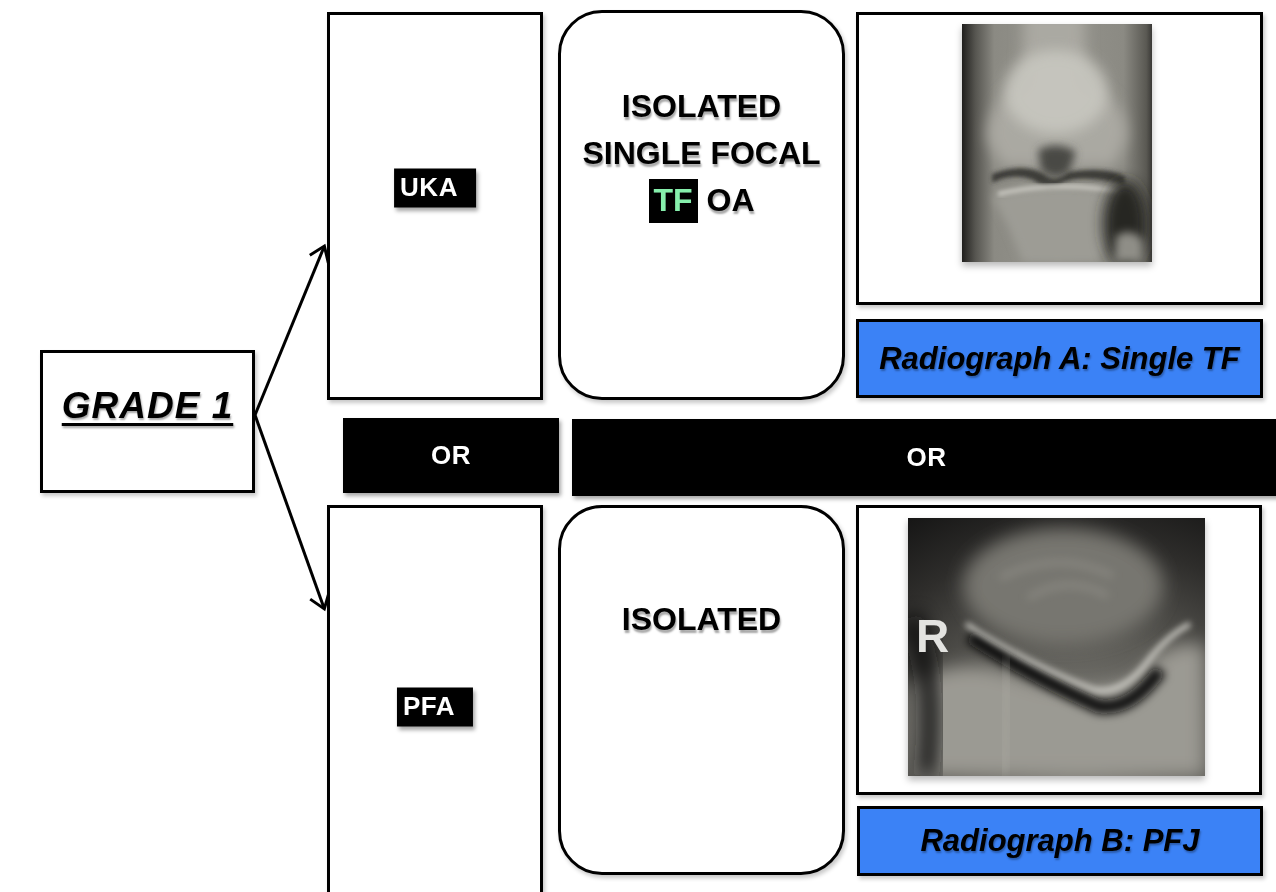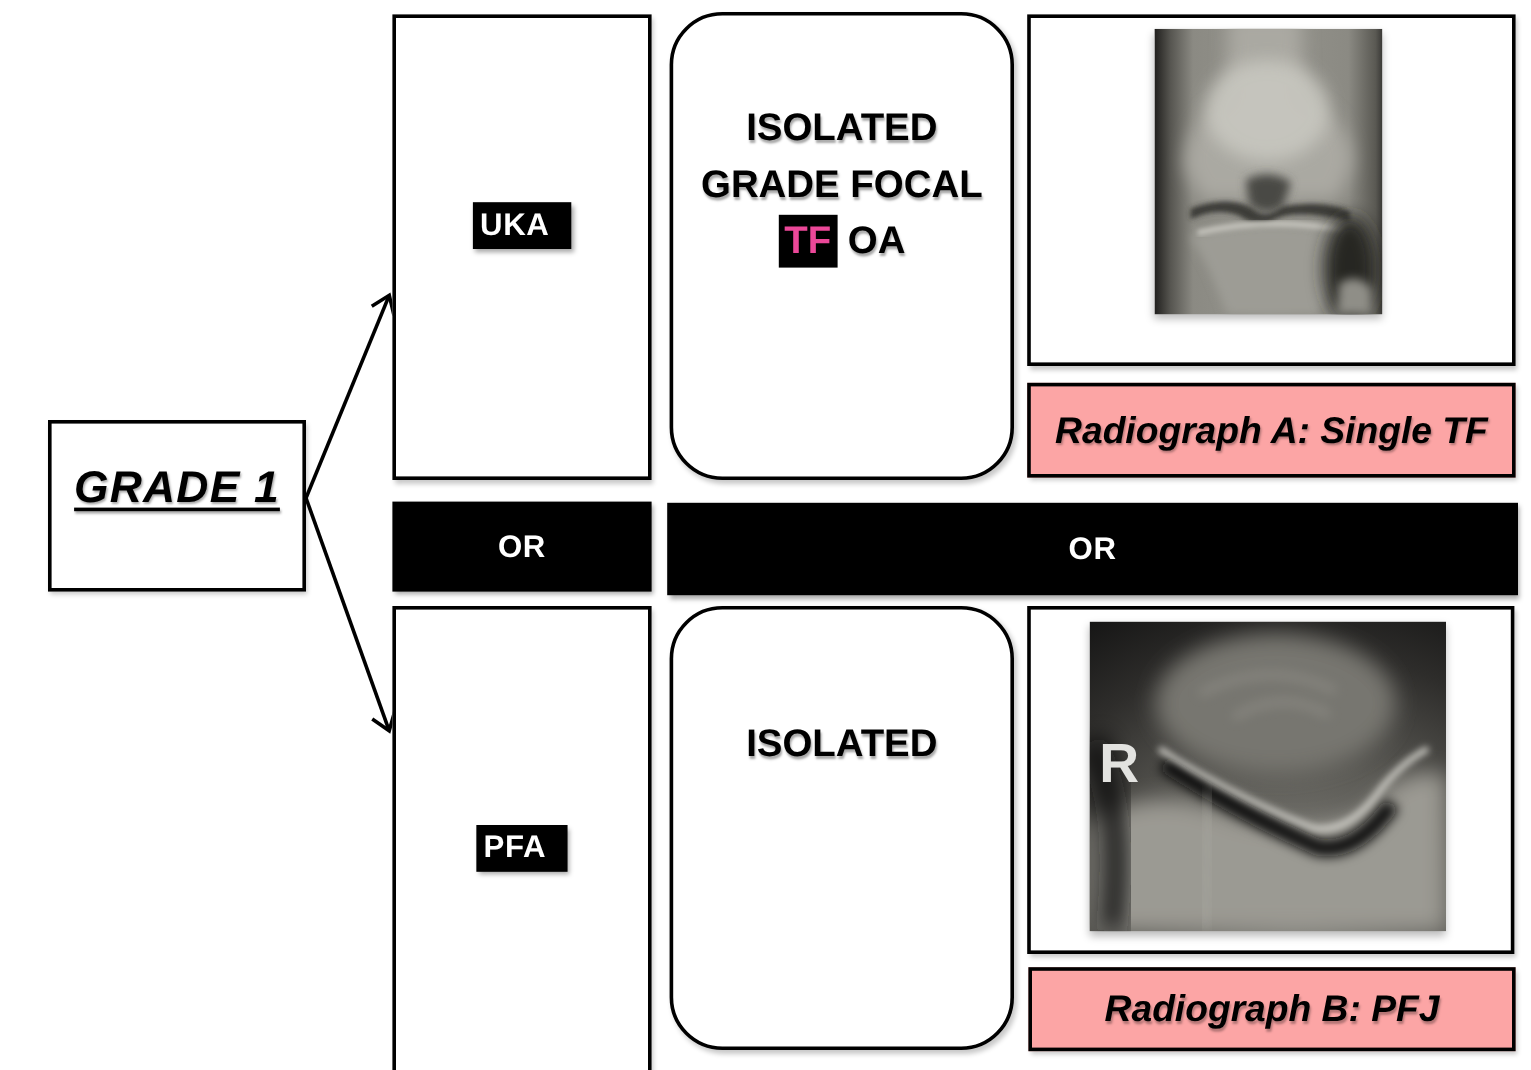--- a/index.html
+++ b/index.html
@@ -54,20 +54,21 @@
   }
 
   
   .or-bar {
     position: absolute;
     background: #000000;
     color: #ffffff;
     display: flex; align-items: center; justify-content: center;
     font-size: 26px; font-weight: bold; letter-spacing: 0.5px;
     box-shadow: 2px 3px 4px rgba(0,0,0,0.35);
+    margin-left: 16px;
   }
   .or-small { left: 327px; top: 418px; width: 216px; height: 75px; }
   .or-large { left: 556px; top: 419px; width: 709px; height: 77px; }
 
   
   .round-box {
     position: absolute;
     width: 287px;
     background: #ffffff;
     border: 3.5px solid #000000;
@@ -77,39 +78,39 @@
     color: #000;
   }
   .round-top { left: 558px; top: 10px; height: 390px; padding-top: 70px; }
   .round-bottom { left: 558px; top: 505px; height: 370px; padding-top: 88px; }
   .ind-line {
     font-size: 32px; font-weight: bold; line-height: 47px;
     text-shadow: 1px 2.5px 2px rgba(0,0,0,0.35);
     white-space: nowrap;
   }
   .hl {
-    background: #000000; color: #ec4899;
+    background: #000000; color: #86efac;
     padding: 3px 5px 5px 5px;
     text-shadow: none;
   }
 
   
   .xray-frame-a { left: 856px; top: 12px; width: 407px; height: 293px; }
   .xray-frame-b { left: 856px; top: 505px; width: 406px; height: 290px; }
   .xray-img {
     position: absolute;
     box-shadow: 0 4px 7px rgba(0,0,0,0.28);
     display: block;
   }
   .xray-img-a { left: 103px; top: 9px; width: 190px; height: 238px; }
   .xray-img-b { left: 49px; top: 10px; width: 297px; height: 258px; }
 
   .caption-box {
     position: absolute;
-    background: #fca5a5;
+    background: #3b82f6;
     border: 3.5px solid #000000;
     display: flex; align-items: center; justify-content: center;
     box-shadow: 2px 3px 4px rgba(0,0,0,0.22);
   }
   .caption-a { left: 856px; top: 319px; width: 407px; height: 79px; }
   .caption-b { left: 857px; top: 806px; width: 406px; height: 70px; }
   .caption-text {
     font-size: 31px; font-weight: bold; font-style: italic; color: #000;
     text-shadow: 1px 2px 2px rgba(0,0,0,0.3);
   }
@@ -140,21 +141,21 @@
   <div class="or-bar or-small">
     <span>OR</span>
   </div>
 
   <div class="box option-box pfa-box">
     <span class="option-pill">PFA</span>
   </div>
 
   <div class="round-box round-top">
     <div class="ind-line">ISOLATED</div>
-    <div class="ind-line">GRADE FOCAL</div>
+    <div class="ind-line">SINGLE FOCAL</div>
     <div class="ind-line"><span class="hl">TF</span><span> OA</span></div>
   </div>
 
   <div class="or-bar or-large">
     <span>OR</span>
   </div>
 
   <div class="round-box round-bottom">
     <div class="ind-line">ISOLATED</div>
   </div>

